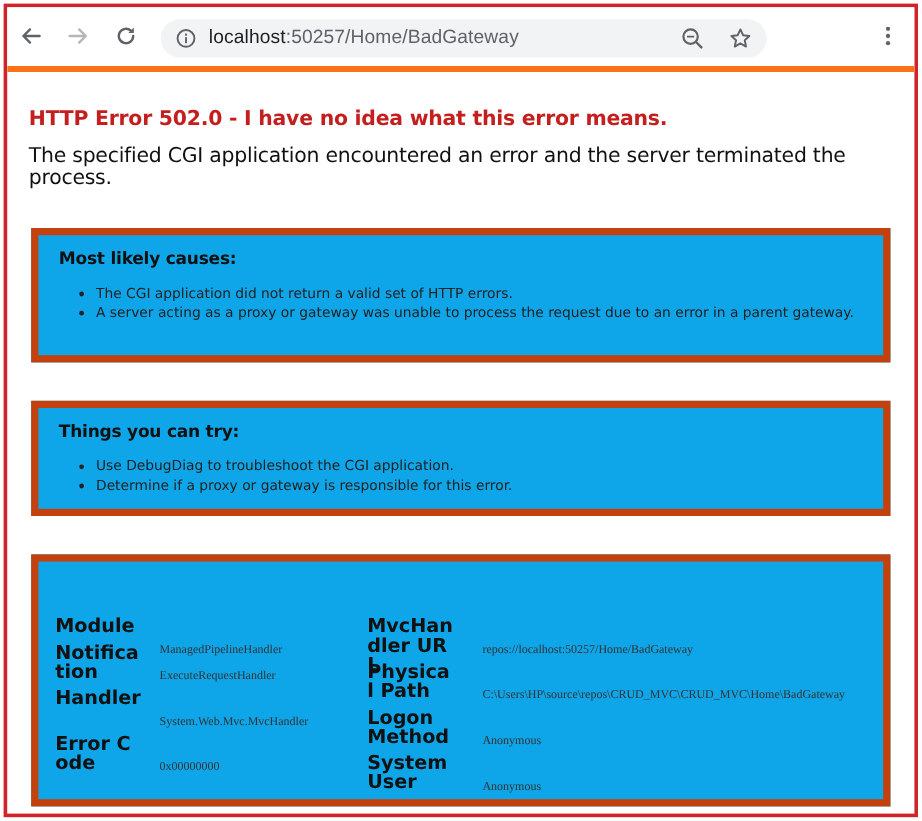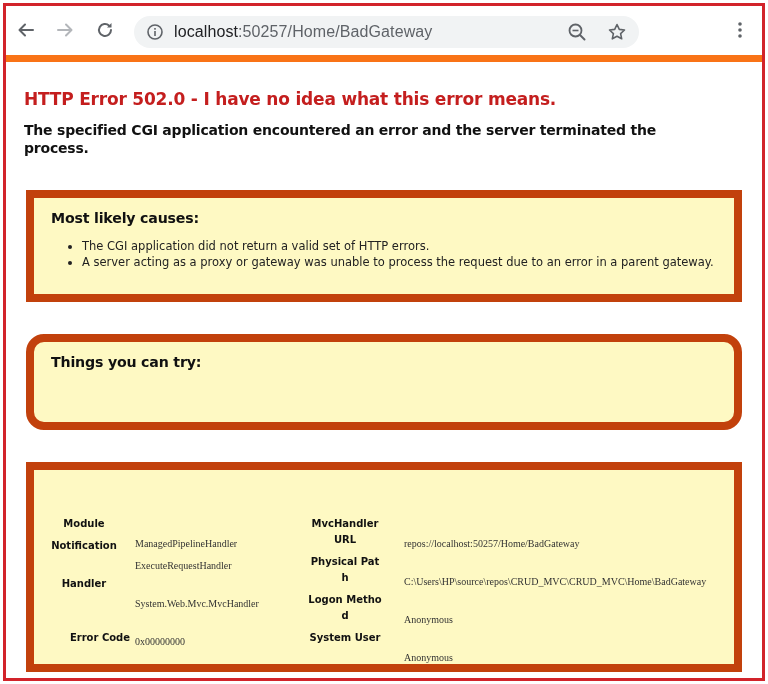--- a/index.html
+++ b/index.html
@@ -14,21 +14,21 @@
     width: 756px; height: 672px;
     border: 3px solid #d2232a;
     background: #ffffff;
     box-sizing: content-box;
     overflow: hidden;
   }
   
   .toolbar {
     position: absolute; left: 0; top: 0; width: 756px; height: 49px;
     background: #ffffff;
-    border-bottom: 7px solid #f97316;
+    border-bottom: 5px solid #f97316;
   }
   .tb-icon {
     position: absolute; top: 12px; width: 24px; height: 24px;
     display: flex; align-items: center; justify-content: center;
     cursor: pointer;
   }
   .omnibox {
     position: absolute; left: 128px; top: 10px;
     width: 505px; height: 32px; border-radius: 16px;
     background: #f1f3f4;
@@ -45,47 +45,47 @@
   
   .content { position: absolute; left: 0; top: 50px; width: 656px; height: 622px; }
   .h1 {
     position: absolute; left: 18px; top: 33px;
     font-size: 17px; font-weight: bold; color: #c41e1e;
     font-family: "DejaVu Sans", sans-serif;
     letter-spacing: -0.2px;
   }
   .h2 {
     position: absolute; left: 18px; top: 65px; width: 700px;
-    font-size: 14px; font-weight: bold; color: #111;
+    font-size: 17px; font-weight: normal; color: #111;
     line-height: 18px;
     font-family: "DejaVu Sans", sans-serif;
     letter-spacing: -0.2px;
   }
   .panel {
     position: absolute; left: 20px; width: 716px;
-    border: 8px solid #c2410c;
-    background: #fef9c3;
+    border: 6px solid #c2410c;
+    background: #0ea5e9;
     box-sizing: border-box;
   }
   .panel-title {
     position: absolute; left: 17px; top: 12px;
     font-size: 14.2px; font-weight: bold; color: #111;
     font-family: "DejaVu Sans", sans-serif;
     letter-spacing: -0.2px;
   }
   .panel ul {
     position: absolute; left: 33px; top: 40px; margin: 0; padding: 0 0 0 15px;
     font-size: 11.5px; color: #222; line-height: 16px;
     font-family: "DejaVu Sans", sans-serif;
     width: 640px;
   }
   .panel li { margin: 0; }
   .dlabel {
-    position: absolute; right: auto; text-align: center;
-    font-size: 10px; font-weight: bold; color: #111;
+    position: absolute; right: auto; text-align: left;
+    font-size: 16px; font-weight: bold; color: #111;
     line-height: 16px; word-break: break-all;
     font-family: "DejaVu Sans", sans-serif;
   }
   .dval {
     font-size: 10px; color: #333; line-height: 16px;
     word-break: break-all;
     font-family: Liberation Serif, serif;
     margin-top: 20px;
   }
 </style>
@@ -149,36 +149,40 @@
     <div class="h2">The specified CGI application encountered an error and the server terminated the process.</div>
 
     <div class="panel" style="top:134px; height:112px;">
       <div class="panel-title">Most likely causes:</div>
       <ul>
         <li>The CGI application did not return a valid set of HTTP errors.</li>
         <li>A server acting as a proxy or gateway was unable to process the request due to an error in a parent gateway.</li>
       </ul>
     </div>
 
-    <div class="panel" style="top:278px; height:96px;border-radius:18px;">
+    <div class="panel" style="top:278px; height:96px;">
       <div class="panel-title">Things you can try:</div>
+      <ul>
+        <li>Use DebugDiag to troubleshoot the CGI application.</li>
+        <li>Determine if a proxy or gateway is responsible for this error.</li>
+      </ul>
     </div>
 
     <div class="panel" style="top:406px; height:210px;">
 
       <div class="dlabel" style="left:14px; top:46px; width:72px;">Module</div>
       <div class="dval" style="position:absolute; left:101px; top:46px; width:160px;">ManagedPipelineHandler</div>
 
       <div class="dlabel" style="left:14px; top:68px; width:72px;">Notification</div>
       <div class="dval" style="position:absolute; left:101px; top:68px; width:160px;">ExecuteRequestHandler</div>
 
       <div class="dlabel" style="left:14px; top:106px; width:72px;">Handler</div>
       <div class="dval" style="position:absolute; left:87px; top:106px; width:168px; text-indent:14px;">System.Web.Mvc.MvcHandler</div>
 
-      <div class="dlabel" style="left:30px; top:144px; width:72px;margin-top:16px;">Error Code</div>
+      <div class="dlabel" style="left:14px; top:144px; width:72px;">Error Code</div>
       <div class="dval" style="position:absolute; left:101px; top:144px; width:160px;">0x00000000</div>
 
       <div class="dlabel" style="left:274px; top:46px; width:74px;">MvcHandler URL</div>
       <div class="dval" style="position:absolute; left:370px; top:46px; width:330px;">repos://localhost:50257/Home/BadGateway</div>
 
       <div class="dlabel" style="left:274px; top:84px; width:74px;">Physical Path</div>
       <div class="dval" style="position:absolute; left:355px; top:84px; width:338px; text-indent:15px;">C:\Users\HP\source\repos\CRUD_MVC\CRUD_MVC\Home\BadGateway</div>
 
       <div class="dlabel" style="left:274px; top:122px; width:74px;">Logon Method</div>
       <div class="dval" style="position:absolute; left:370px; top:122px; width:330px;">Anonymous</div>

